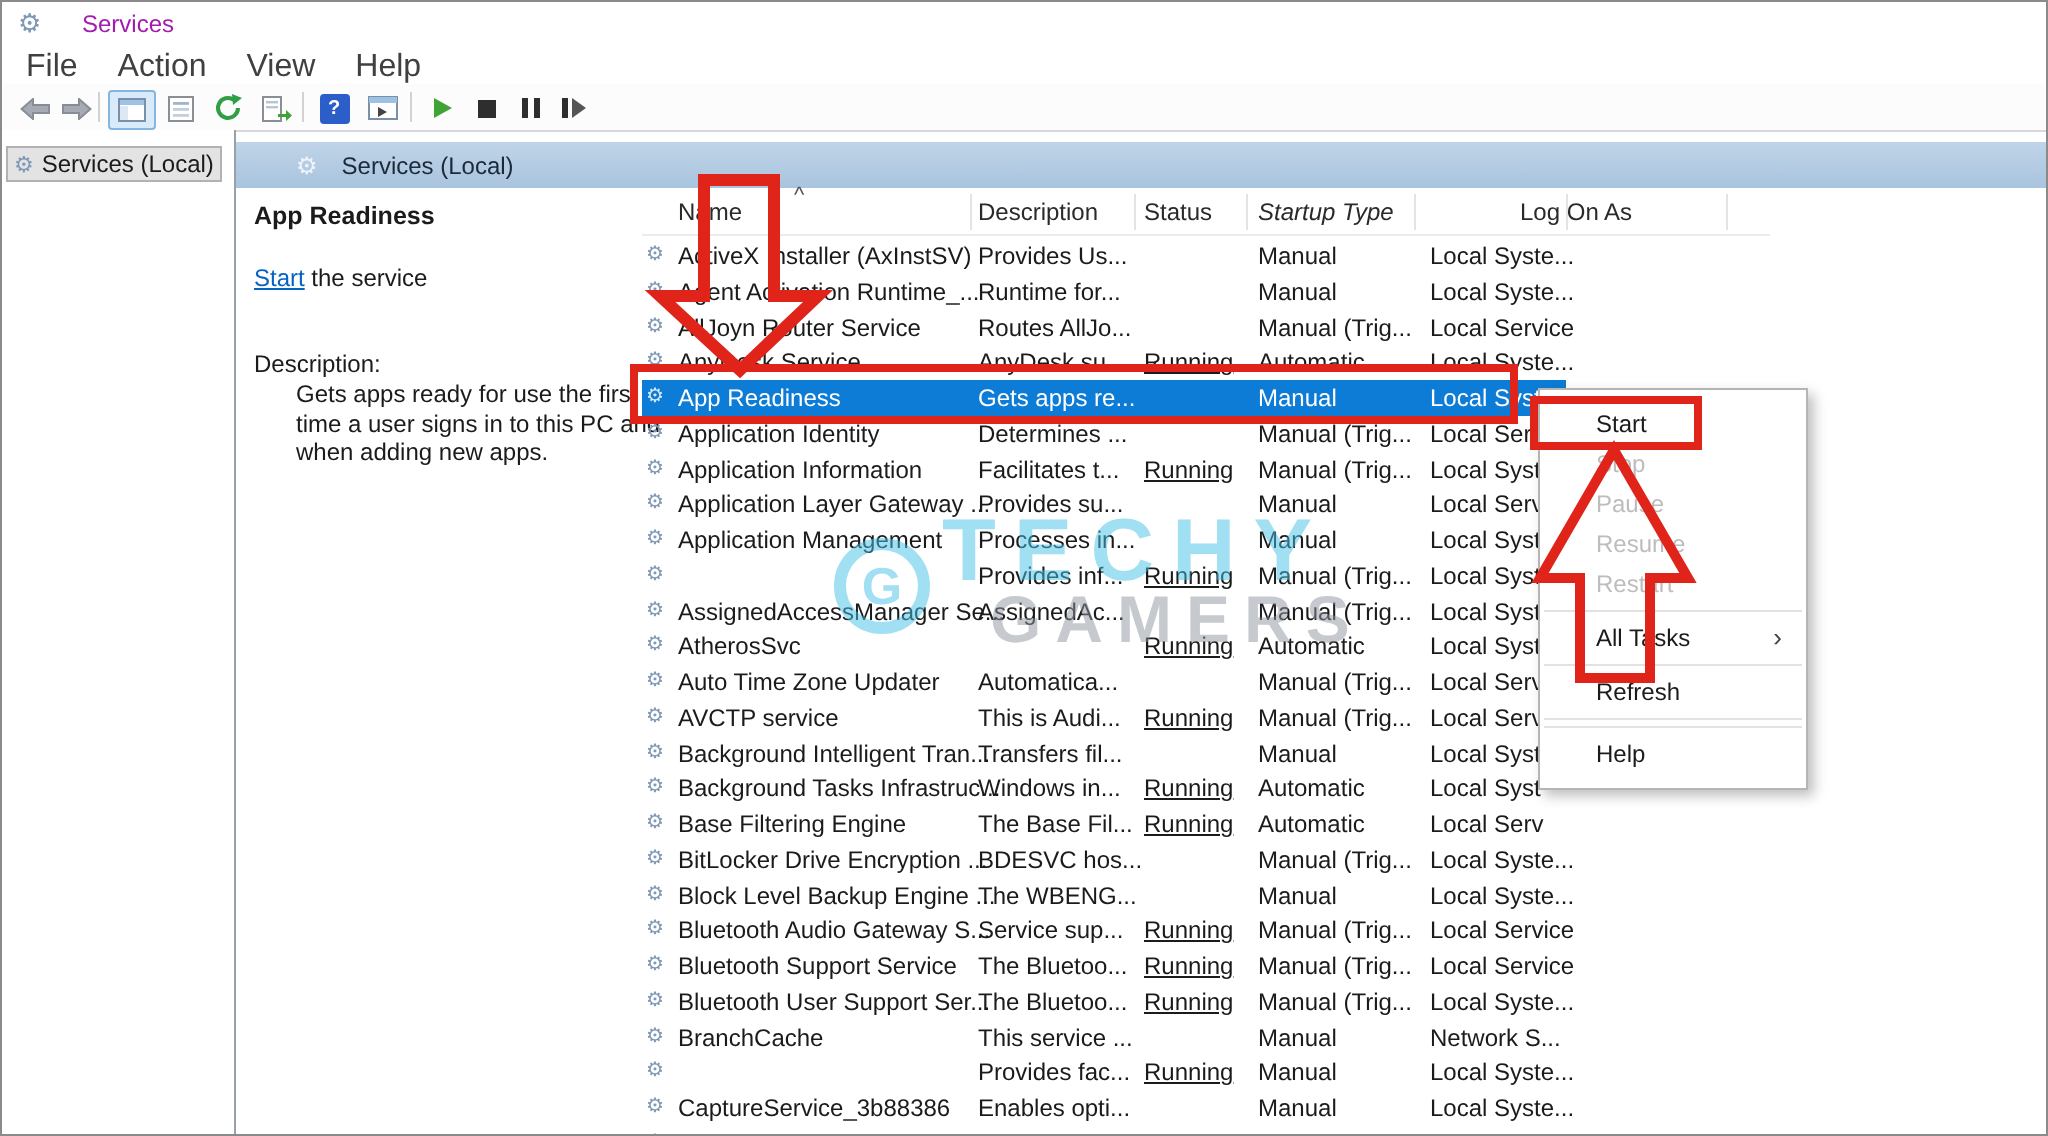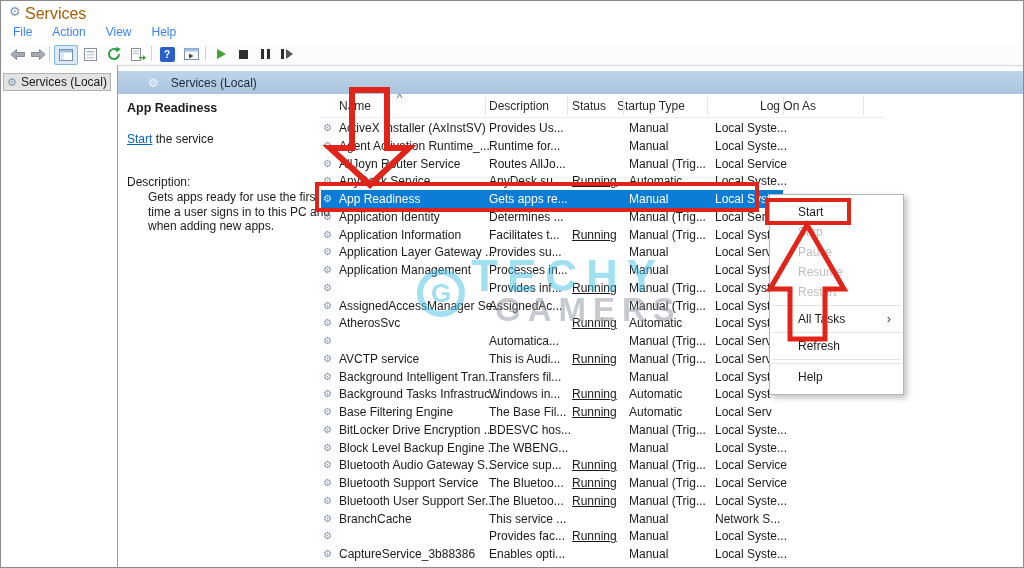--- a/index.html
+++ b/index.html
@@ -2,24 +2,24 @@
 <html><head>
 <meta charset="utf-8">
 <style>
   html,body{margin:0;padding:0;background:#fff;}
   .window{position:relative;width:1024px;height:568px;background:#fff;overflow:hidden;
     font-family:"Liberation Sans",sans-serif;font-size:12px;color:#1b1b1b;
     border:1px solid #8a8a8a;box-sizing:border-box;}
   
   .titlebar{position:absolute;left:0;top:0;width:100%;height:22px;background:#fff;}
   .t-gear{position:absolute;left:8px;top:3px;font-size:13px;color:#7d99b6;}
-  .t-title{position:absolute;left:24px;top:4px;font-size:16px;color:#a16207;}
+  .t-title{position:absolute;left:40px;top:4px;font-size:12px;color:#a21caf;}
   
   #menubar{position:absolute;left:2px;top:22px;height:19px;}
-  .menu-item{display:inline-block;padding:2px 10px;font-size:12px;color:#3b82f6;}
+  .menu-item{display:inline-block;padding:2px 10px;font-size:16px;color:#404040;}
   
   .toolbar{position:absolute;left:0;top:41px;width:100%;height:23px;background:#fcfcfc;border-bottom:1px solid #d8d8d8;}
   .tb{position:absolute;top:44px;width:22px;height:18px;display:flex;align-items:center;justify-content:center;z-index:2;}
   .tb.active{background:#d9ebfa;border:1px solid #84b6e2;border-radius:2px;height:18px;}
   .tb-sep{position:absolute;top:45px;width:1px;height:15px;background:#d2d2d2;z-index:2;}
   .tri-play{width:0;height:0;border-left:9px solid #3fa435;border-top:5px solid transparent;border-bottom:5px solid transparent;}
   .sq-stop{width:9px;height:9px;background:#2e2e2e;}
   .pausebars{display:flex;gap:3px;}
   .pausebars i{display:block;width:3px;height:10px;background:#2e2e2e;}
   .restart{display:flex;align-items:center;gap:2px;}
@@ -170,21 +170,21 @@
   <div class="svc-title">App Readiness</div>
   <div class="start-line"><span class="link">Start</span><span> the service</span></div>
   <div class="desc-label">Description:</div>
   <div class="desc-text">Gets apps ready for use the first time a user signs in to this PC and when adding new apps.</div>
 
   <div id="list-header">
     <span class="sort-caret">^</span>
   <span class="hcell" style="left: 18px;">Name</span>
       <span class="hcell" style="left: 168px;">Description</span>
       <span class="hcell" style="left: 251px;">Status</span>
-      <span class="hcell" style="left: 296px;">Startup Type</span>
+      <span class="hcell" style="left: 308px; font-style: italic;">Startup Type</span>
       <span class="hcell" style="left: 394px; margin-left: 45px;">Log On As</span>
       <div class="hdiv" style="left: 164px;"></div>
       <div class="hdiv" style="left: 246px;"></div>
       <div class="hdiv" style="left: 302px;"></div>
       <div class="hdiv" style="left: 386px;"></div>
       <div class="hdiv" style="left: 462px;"></div>
       <div class="hdiv" style="left: 542px;"></div>
     </div>
 
   <div id="rows">
@@ -278,20 +278,21 @@
       <div class="row" style="top: 313.25px;">
         <span class="gicon">⚙</span>
         <span class="f-name">AtherosSvc</span>
         <span class="f-desc"></span>
         <span class="f-stat">Running</span>
         <span class="f-start">Automatic</span>
         <span class="f-logon">Local Syst</span>
       </div>
       <div class="row" style="top: 331px;">
         <span class="gicon">⚙</span>
+        <span class="f-name">Auto Time Zone Updater</span>
         <span class="f-desc">Automatica...</span>
         <span class="f-stat"></span>
         <span class="f-start">Manual (Trig...</span>
         <span class="f-logon">Local Serv</span>
       </div>
       <div class="row" style="top: 348.75px;">
         <span class="gicon">⚙</span>
         <span class="f-name">AVCTP service</span>
         <span class="f-desc">This is Audi...</span>
         <span class="f-stat">Running</span>

